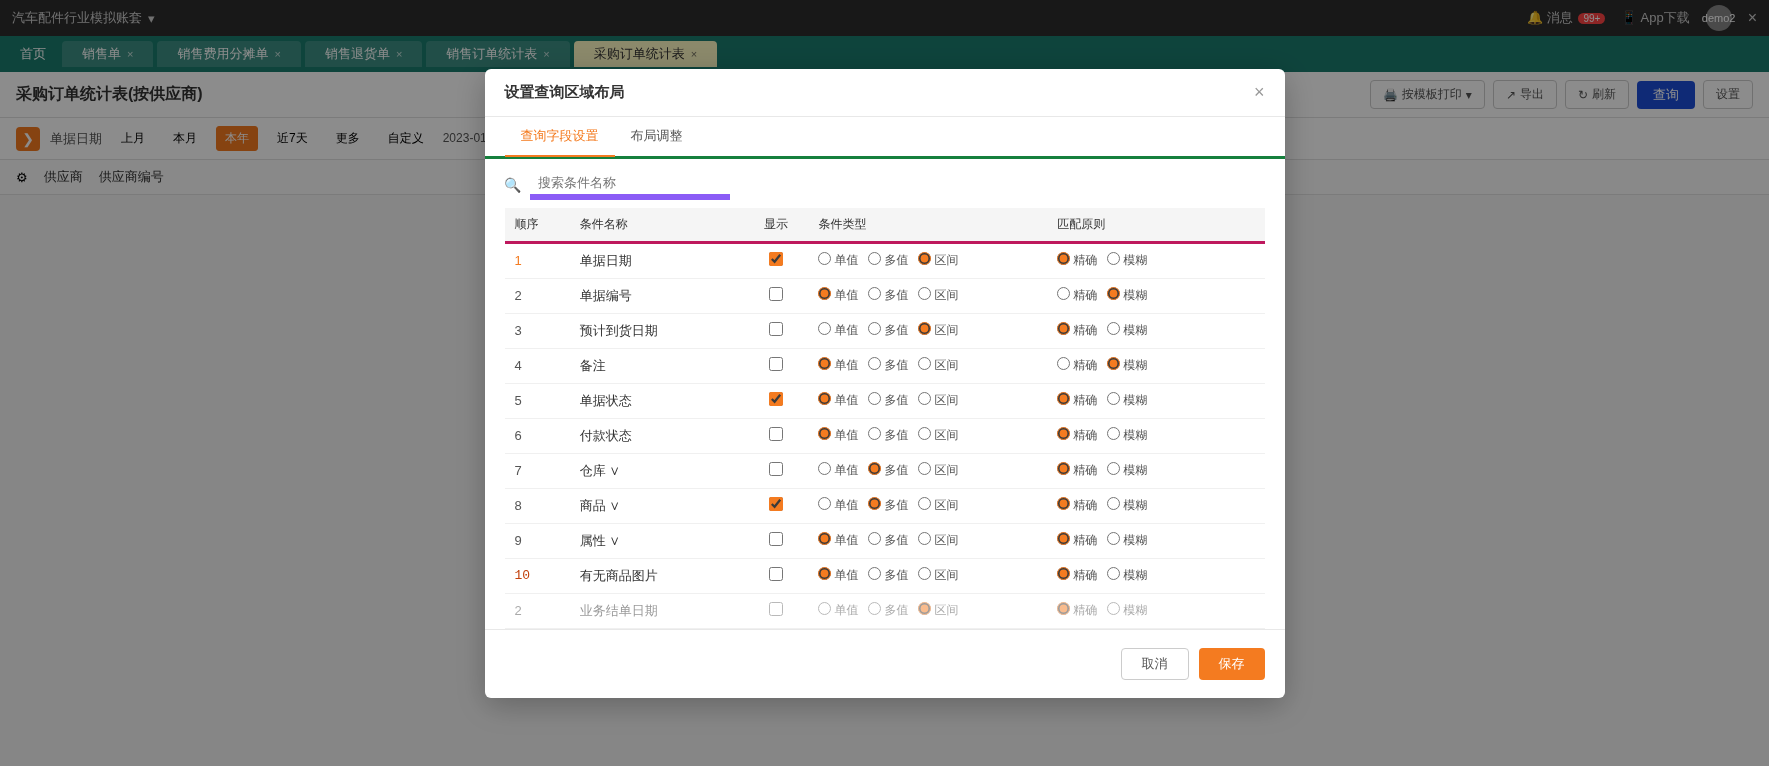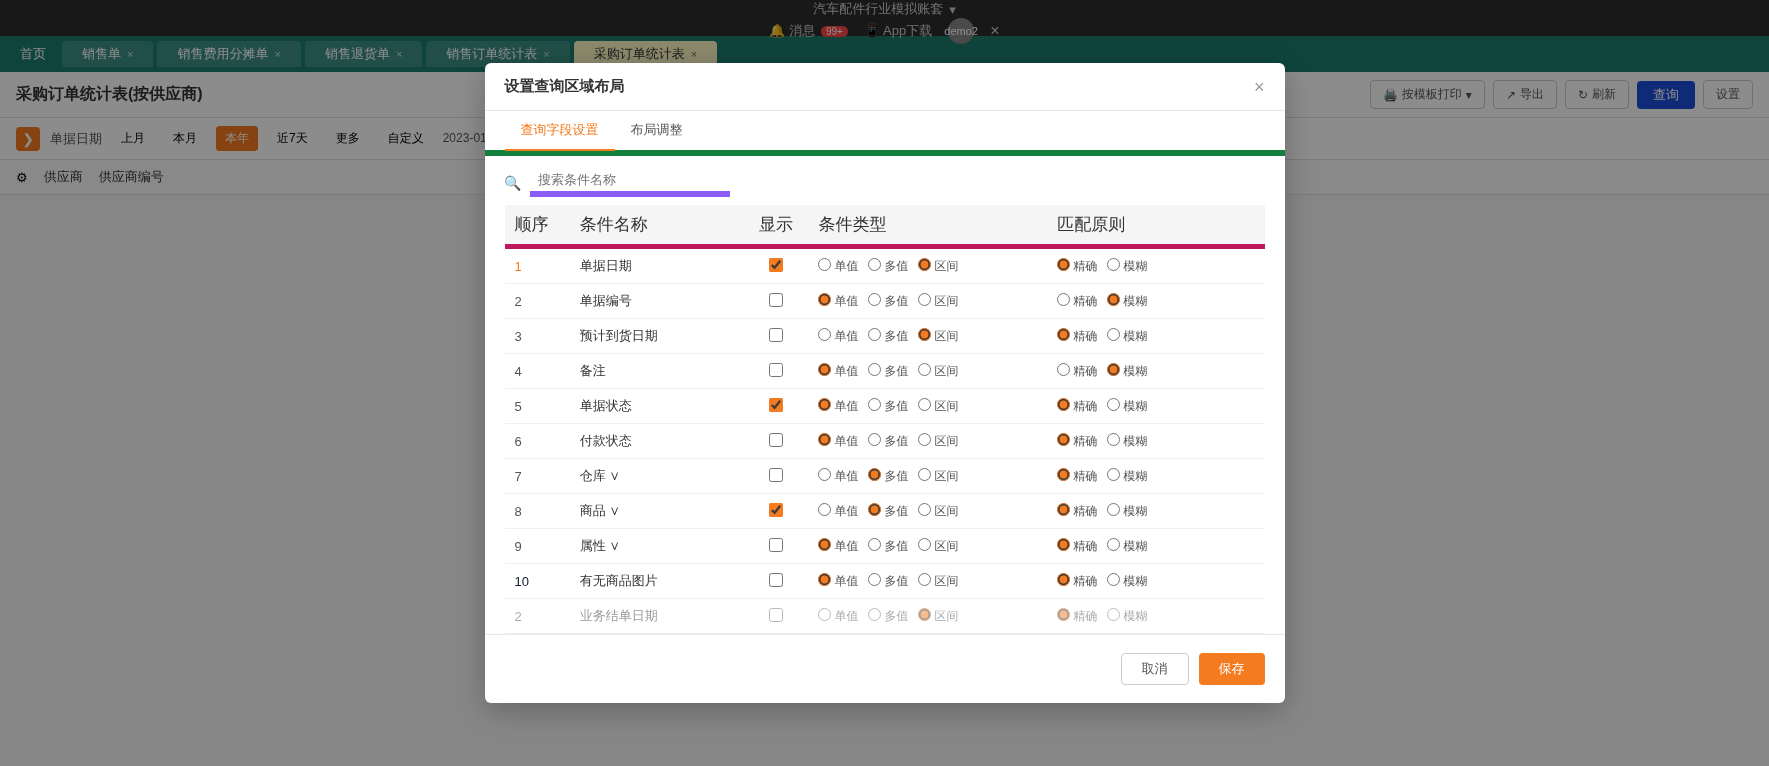--- a/index.html
+++ b/index.html
@@ -7,21 +7,20 @@
 
     
     .top-bar {
       background: #2d2d2d;
       height: 36px;
       display: flex;
       align-items: center;
       justify-content: space-between;
       padding: 0 12px;
       color: #ccc;
-      flex-direction: column;
     }
     .top-bar-left { font-size: 13px; display: flex; align-items: center; gap: 6px; }
     .top-bar-right { display: flex; align-items: center; gap: 16px; font-size: 13px; }
     .top-bar-right .badge { background: #f44; color: white; border-radius: 10px; padding: 0 5px; font-size: 10px; margin-left: 2px; }
     .top-bar-right .avatar { width: 26px; height: 26px; border-radius: 50%; background: #888; display: inline-flex; align-items: center; justify-content: center; color: white; font-size: 11px; }
 
     
     .tab-bar {
       background: #1a7c6e;
       height: 36px;
@@ -106,21 +105,21 @@
       justify-content: space-between;
       border-bottom: 1px solid #e8e8e8;
     }
     .modal-title { font-size: 15px; font-weight: bold; color: #333; }
     .modal-close { font-size: 18px; color: #999; cursor: pointer; border: none; background: none; line-height: 1; }
 
     
     .modal-tabs {
       display: flex;
       padding: 0 20px;
-      border-bottom: 6px solid #15803d;
+      border-bottom: 3px solid #15803d;
       gap: 0;
     }
     .modal-tab {
       padding: 10px 16px;
       font-size: 13px;
       color: #555;
       cursor: pointer;
       border-bottom: 2px solid transparent;
       margin-bottom: -1px;
     }
@@ -141,21 +140,21 @@
       width: 200px;
       outline: none;
       color: #999;
     }
     .search-icon-span { color: #999; font-size: 14px; }
 
     
     .modal-table { flex: 1; overflow-y: auto; margin: 0 20px; }
     table { width: 100%; border-collapse: collapse; }
     thead tr { background: #f5f5f5; }
-    th { padding: 8px 10px; text-align: left; font-size: 17px; color: #333; border-bottom: 5px solid #be185d; font-weight: 500; font-family: Liberation Mono, monospace; }
+    th { padding: 8px 10px; text-align: left; font-size: 12px; color: #333; border-bottom: 3px solid #be185d; font-weight: 500; font-family: Liberation Mono, monospace; }
     td { padding: 8px 10px; font-size: 13px; color: #333; border-bottom: 1px solid #f0f0f0; vertical-align: middle; }
 
     
     .radio-group { display: flex; align-items: center; gap: 10px; }
     .radio-item { display: flex; align-items: flex-start; gap: 3px; cursor: pointer; font-size: 12px; color: #555; }
     .radio-item input[type="radio"] { accent-color: #f47b20; cursor: pointer; width: 13px; height: 13px; }
 
     
     .modal-table::-webkit-scrollbar { width: 6px; }
     .modal-table::-webkit-scrollbar-track { background: #f5f5f5; }
@@ -600,21 +599,21 @@
                     <span>精确</span>
                   </label>
                   <label class="radio-item">
                     <input type="radio" name="match_8" value="模糊" style="">
                     <span>模糊</span>
                   </label>
                 </div>
               </td>
             </tr>
             <tr>
-              <td style="color: #0f172a;">10</td>
+              <td style="color: #c2410c; font-family: Liberation Mono, monospace;">10</td>
               <td>有无商品图片</td>
               <td style="text-align: center;"><input type="checkbox" style="accent-color: rgb(244, 123, 32); cursor: pointer; width: 14px; height: 14px;"></td>
               <td>
                 <div class="radio-group">
                   <label class="radio-item">
                     <input type="radio" name="type_9" value="单值" checked="" style="">
                     <span>单值</span>
                   </label>
                   <label class="radio-item">
                     <input type="radio" name="type_9" value="多值" style="">

